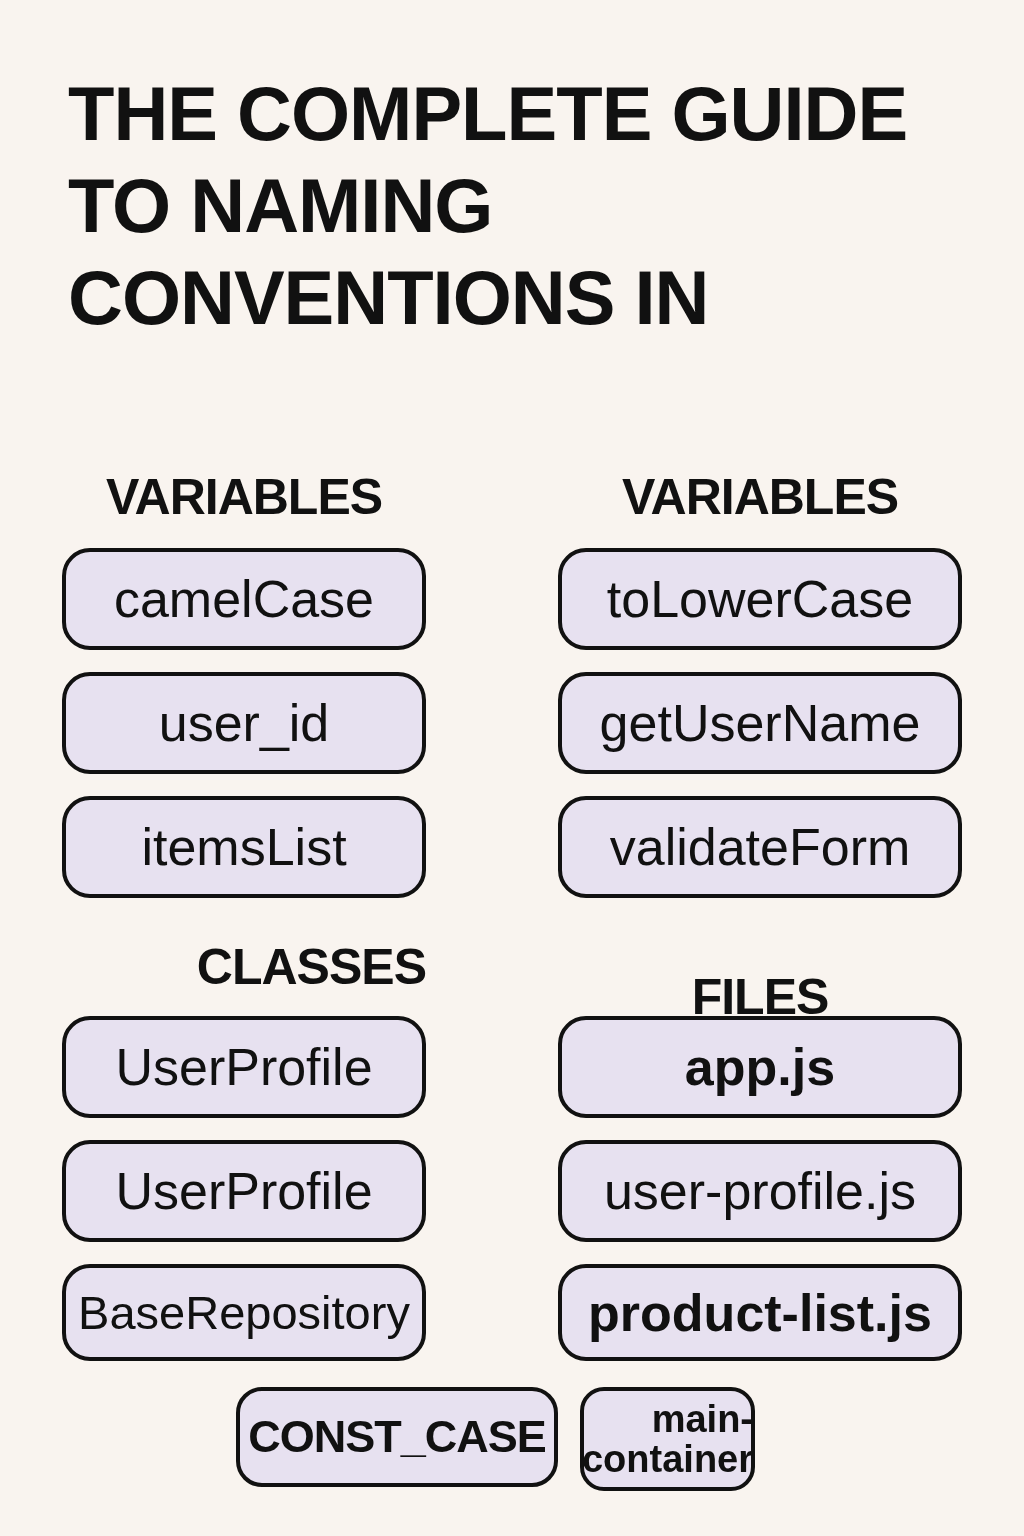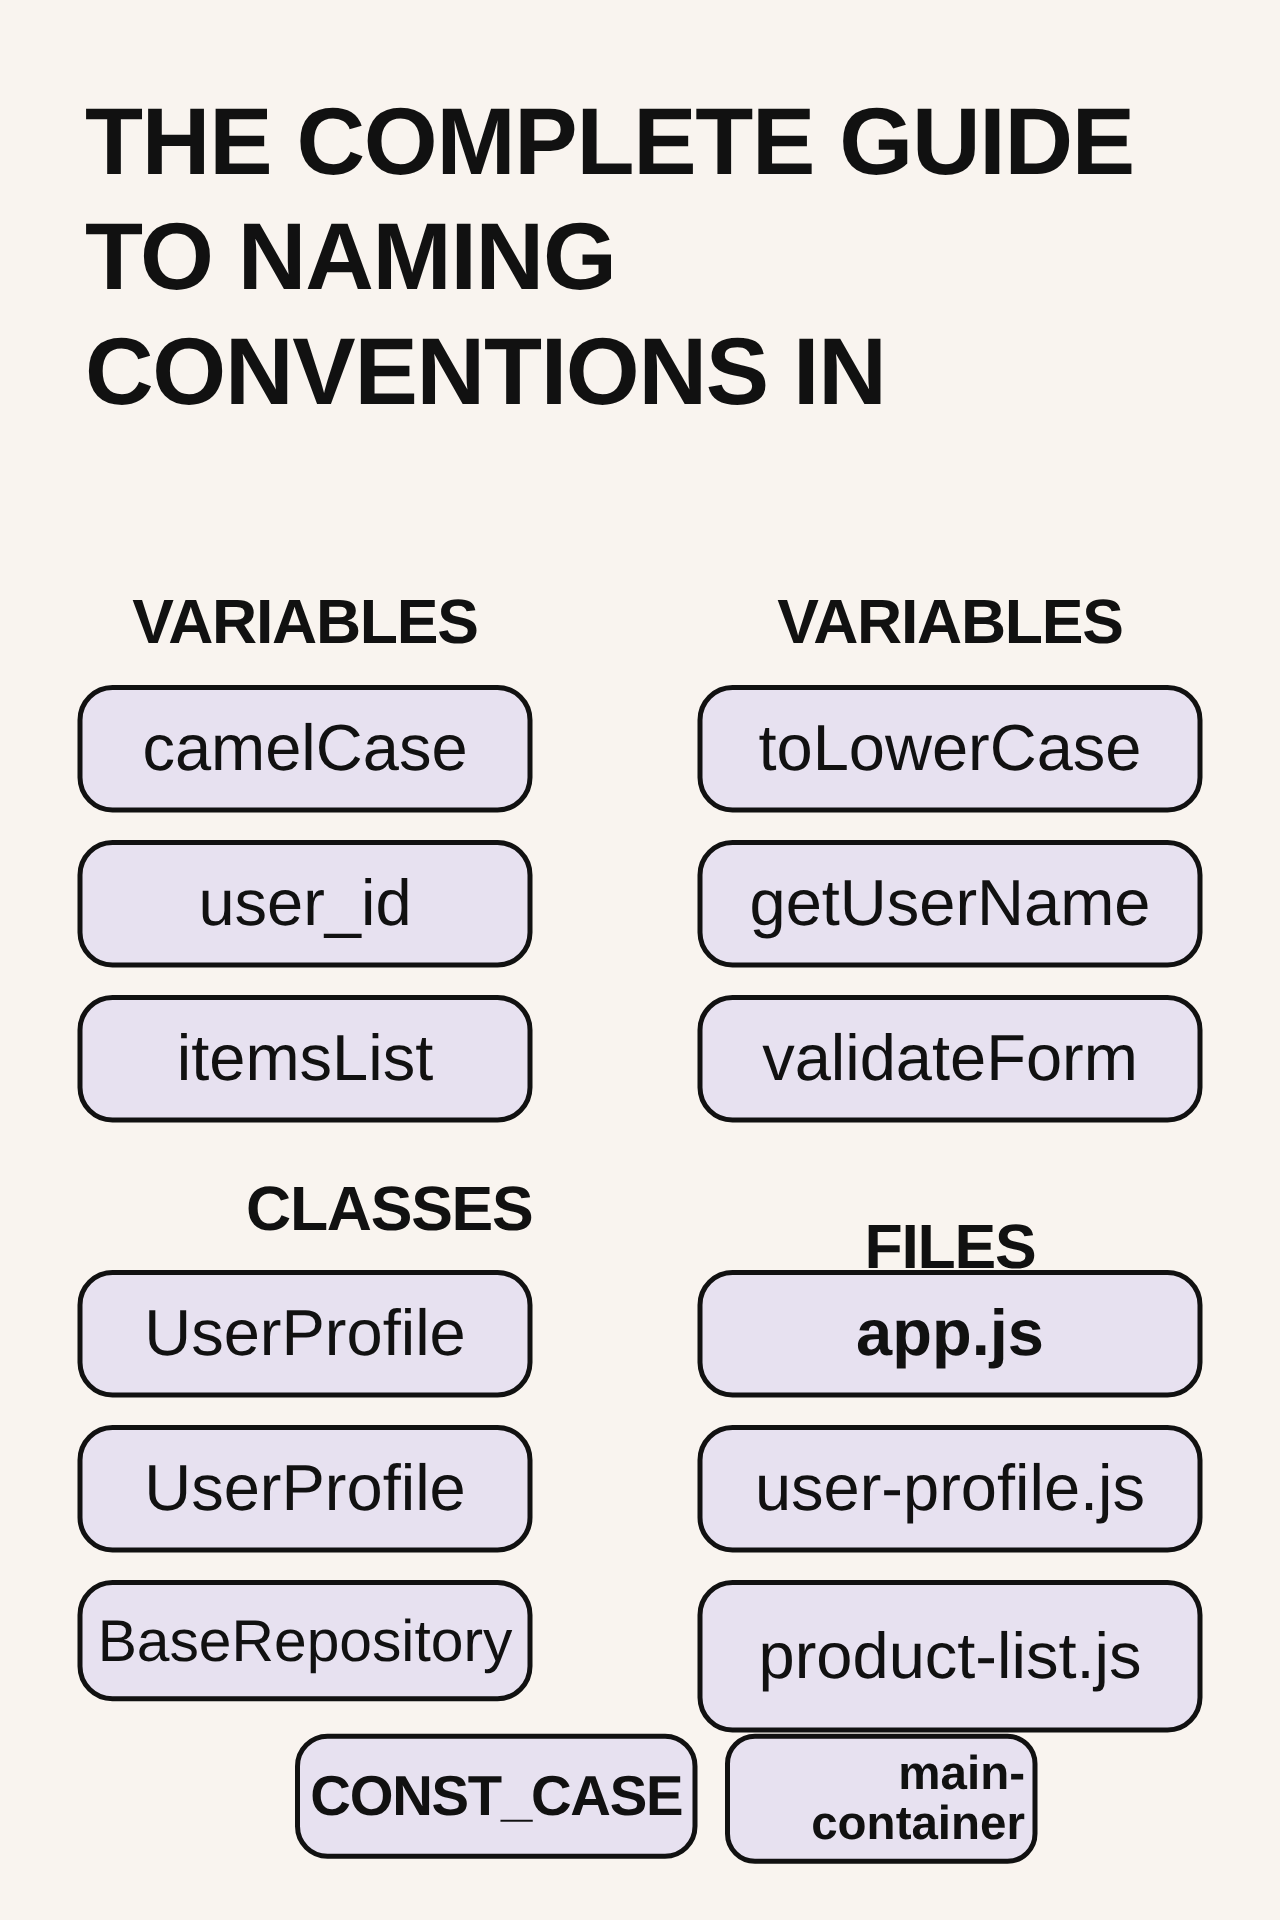--- a/index.html
+++ b/index.html
@@ -56,27 +56,27 @@
   #pill-user-id         { top: 672px; }
   #pill-items-list      { top: 796px; }
   #pill-to-lower-case   { top: 548px; }
   #pill-get-user-name   { top: 672px; }
   #pill-validate-form   { top: 796px; }
   #pill-user-profile    { top: 1016px; }
   #pill-product-list    { top: 1140px; }
   #pill-base-repository { top: 1264px; height: 97px; font-size: 47px; }
   #pill-app-js          { top: 1016px; font-weight: bold; }
   #pill-user-profile-js { top: 1140px; }
-  #pill-product-list-js { top: 1264px; height: 122px; }
+  #pill-product-list-js { top: 1264px; height: 97px; font-weight: bold; }
   #pill-const-case {
     left: 236px; top: 1387px; width: 322px; height: 100px;
     font-weight: 700; font-size: 45px; letter-spacing: -1px; border-radius: 26px;
   }
   #pill-main-container {
-    left: 580px; top: 1387px; width: 250px; height: 104px;
+    left: 580px; top: 1387px; width: 175px; height: 104px;
     font-weight: 700; font-size: 38px; line-height: 40px;
     border-radius: 24px; padding: 16px 6px;
   }
 </style>
 </head>
 <body>
 
 <div class="canvas">
 
   <div class="title">

